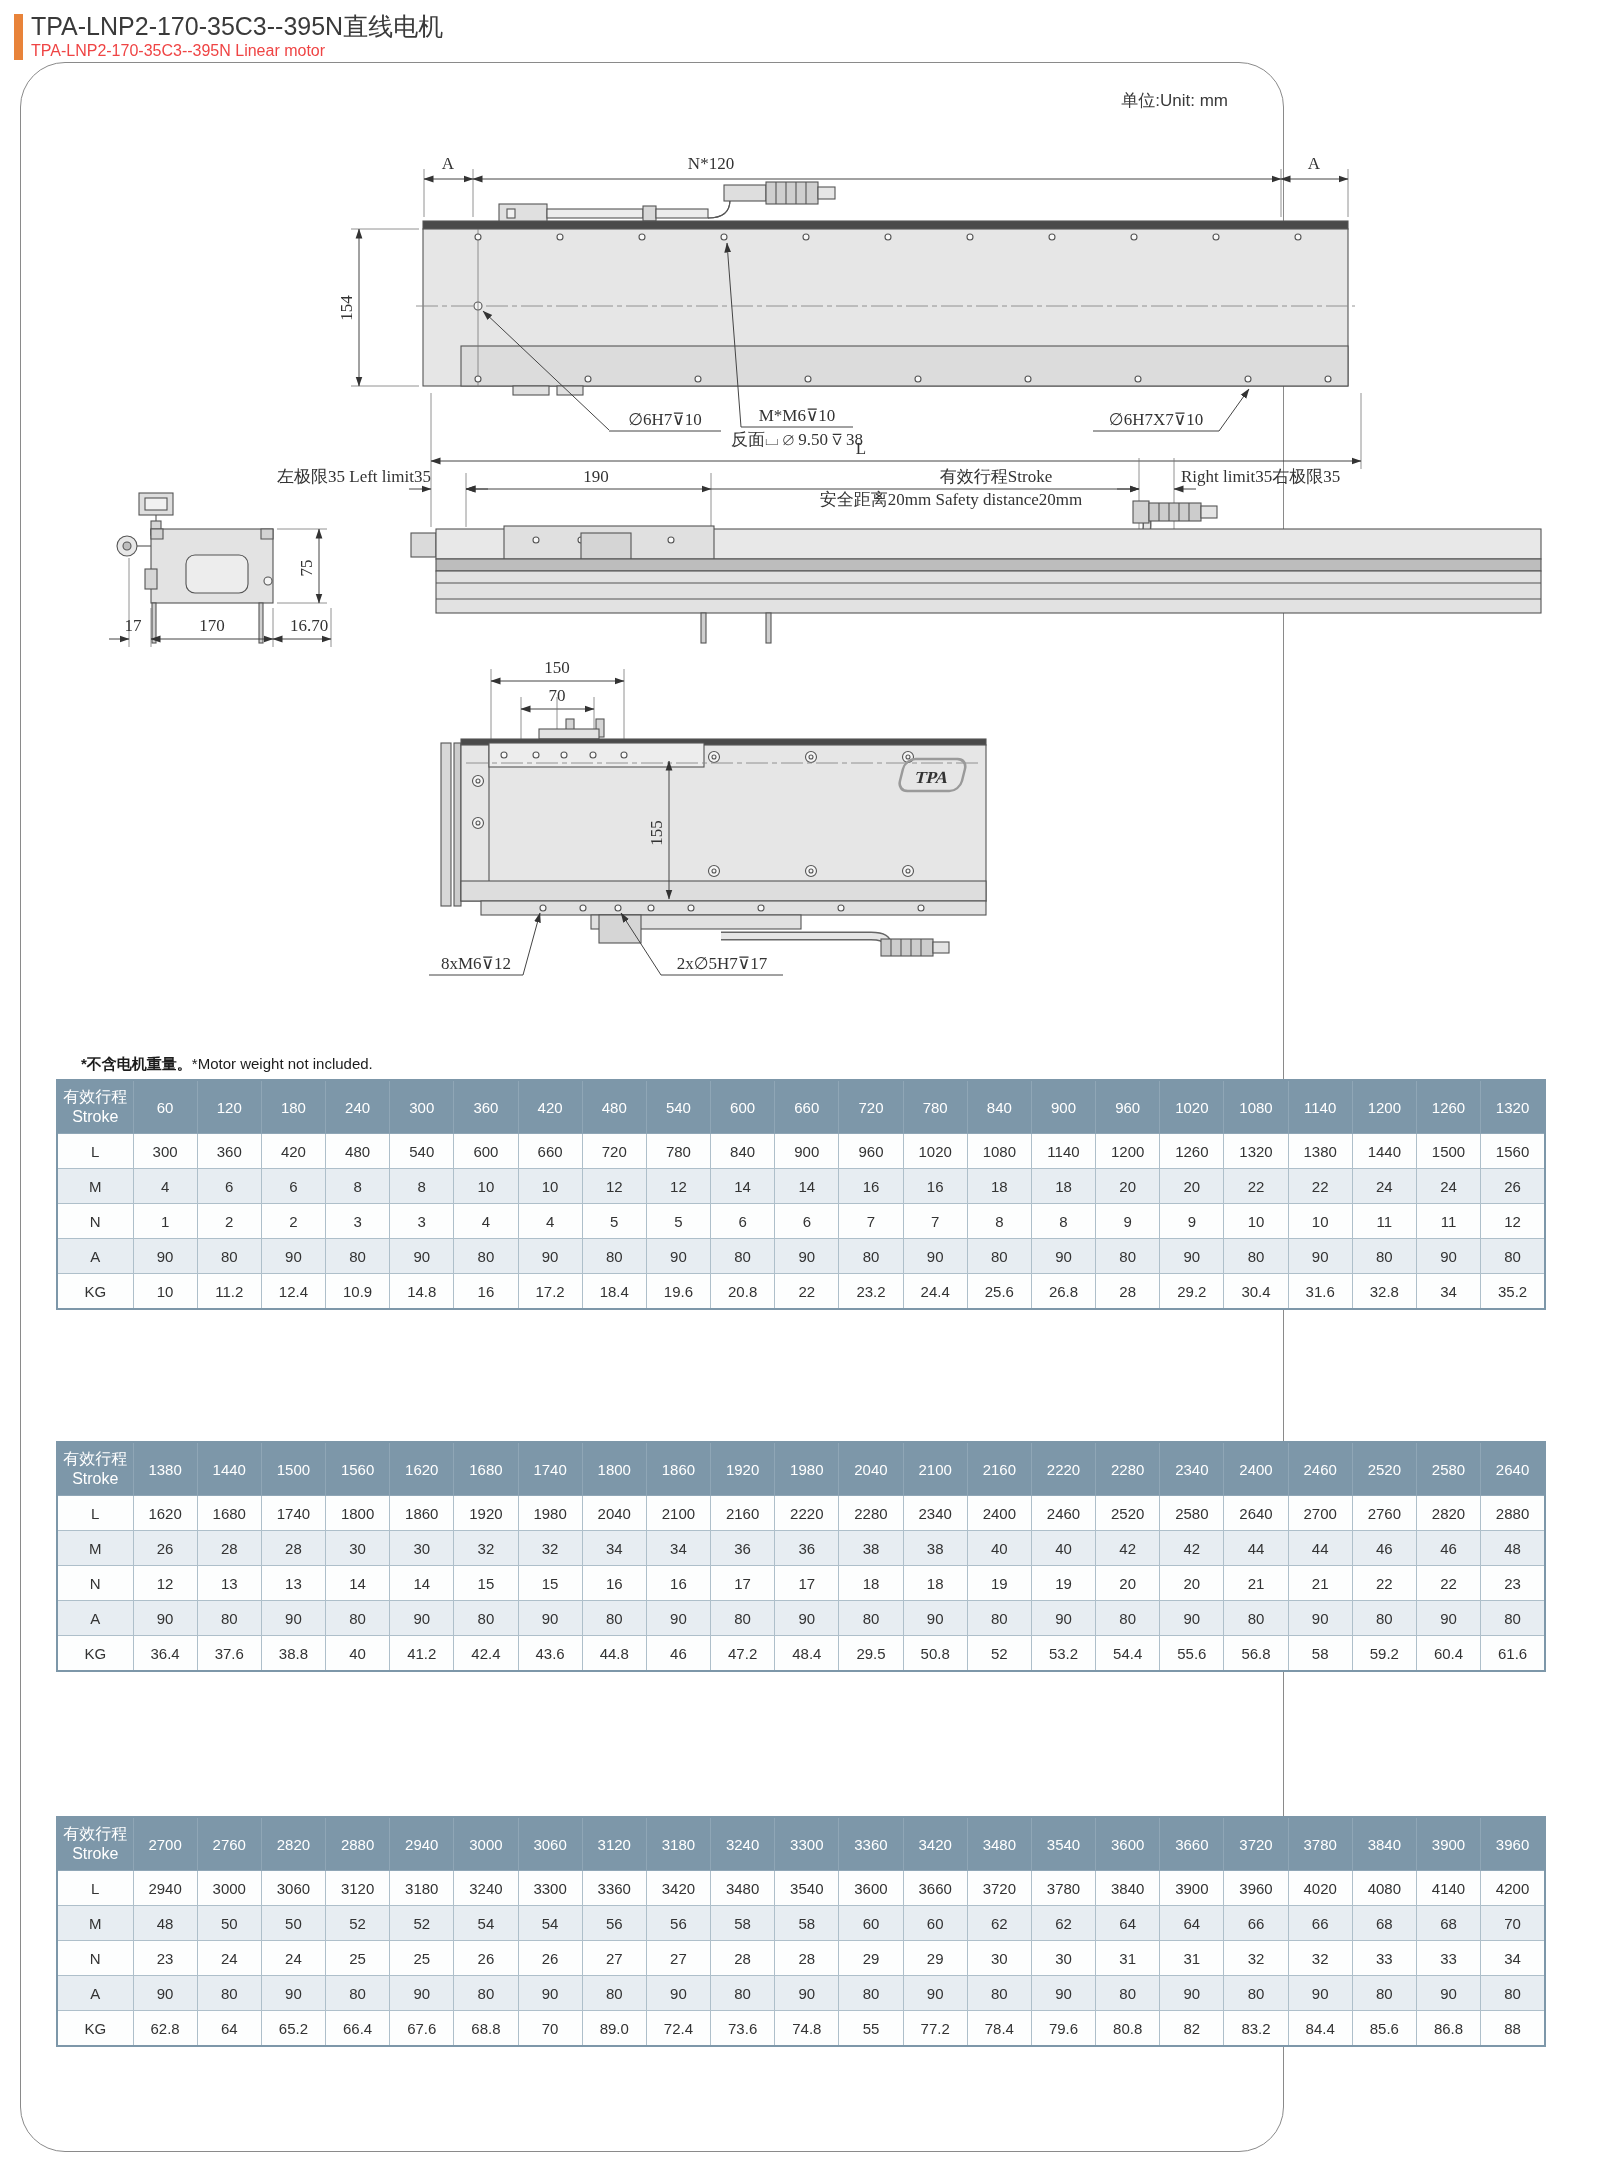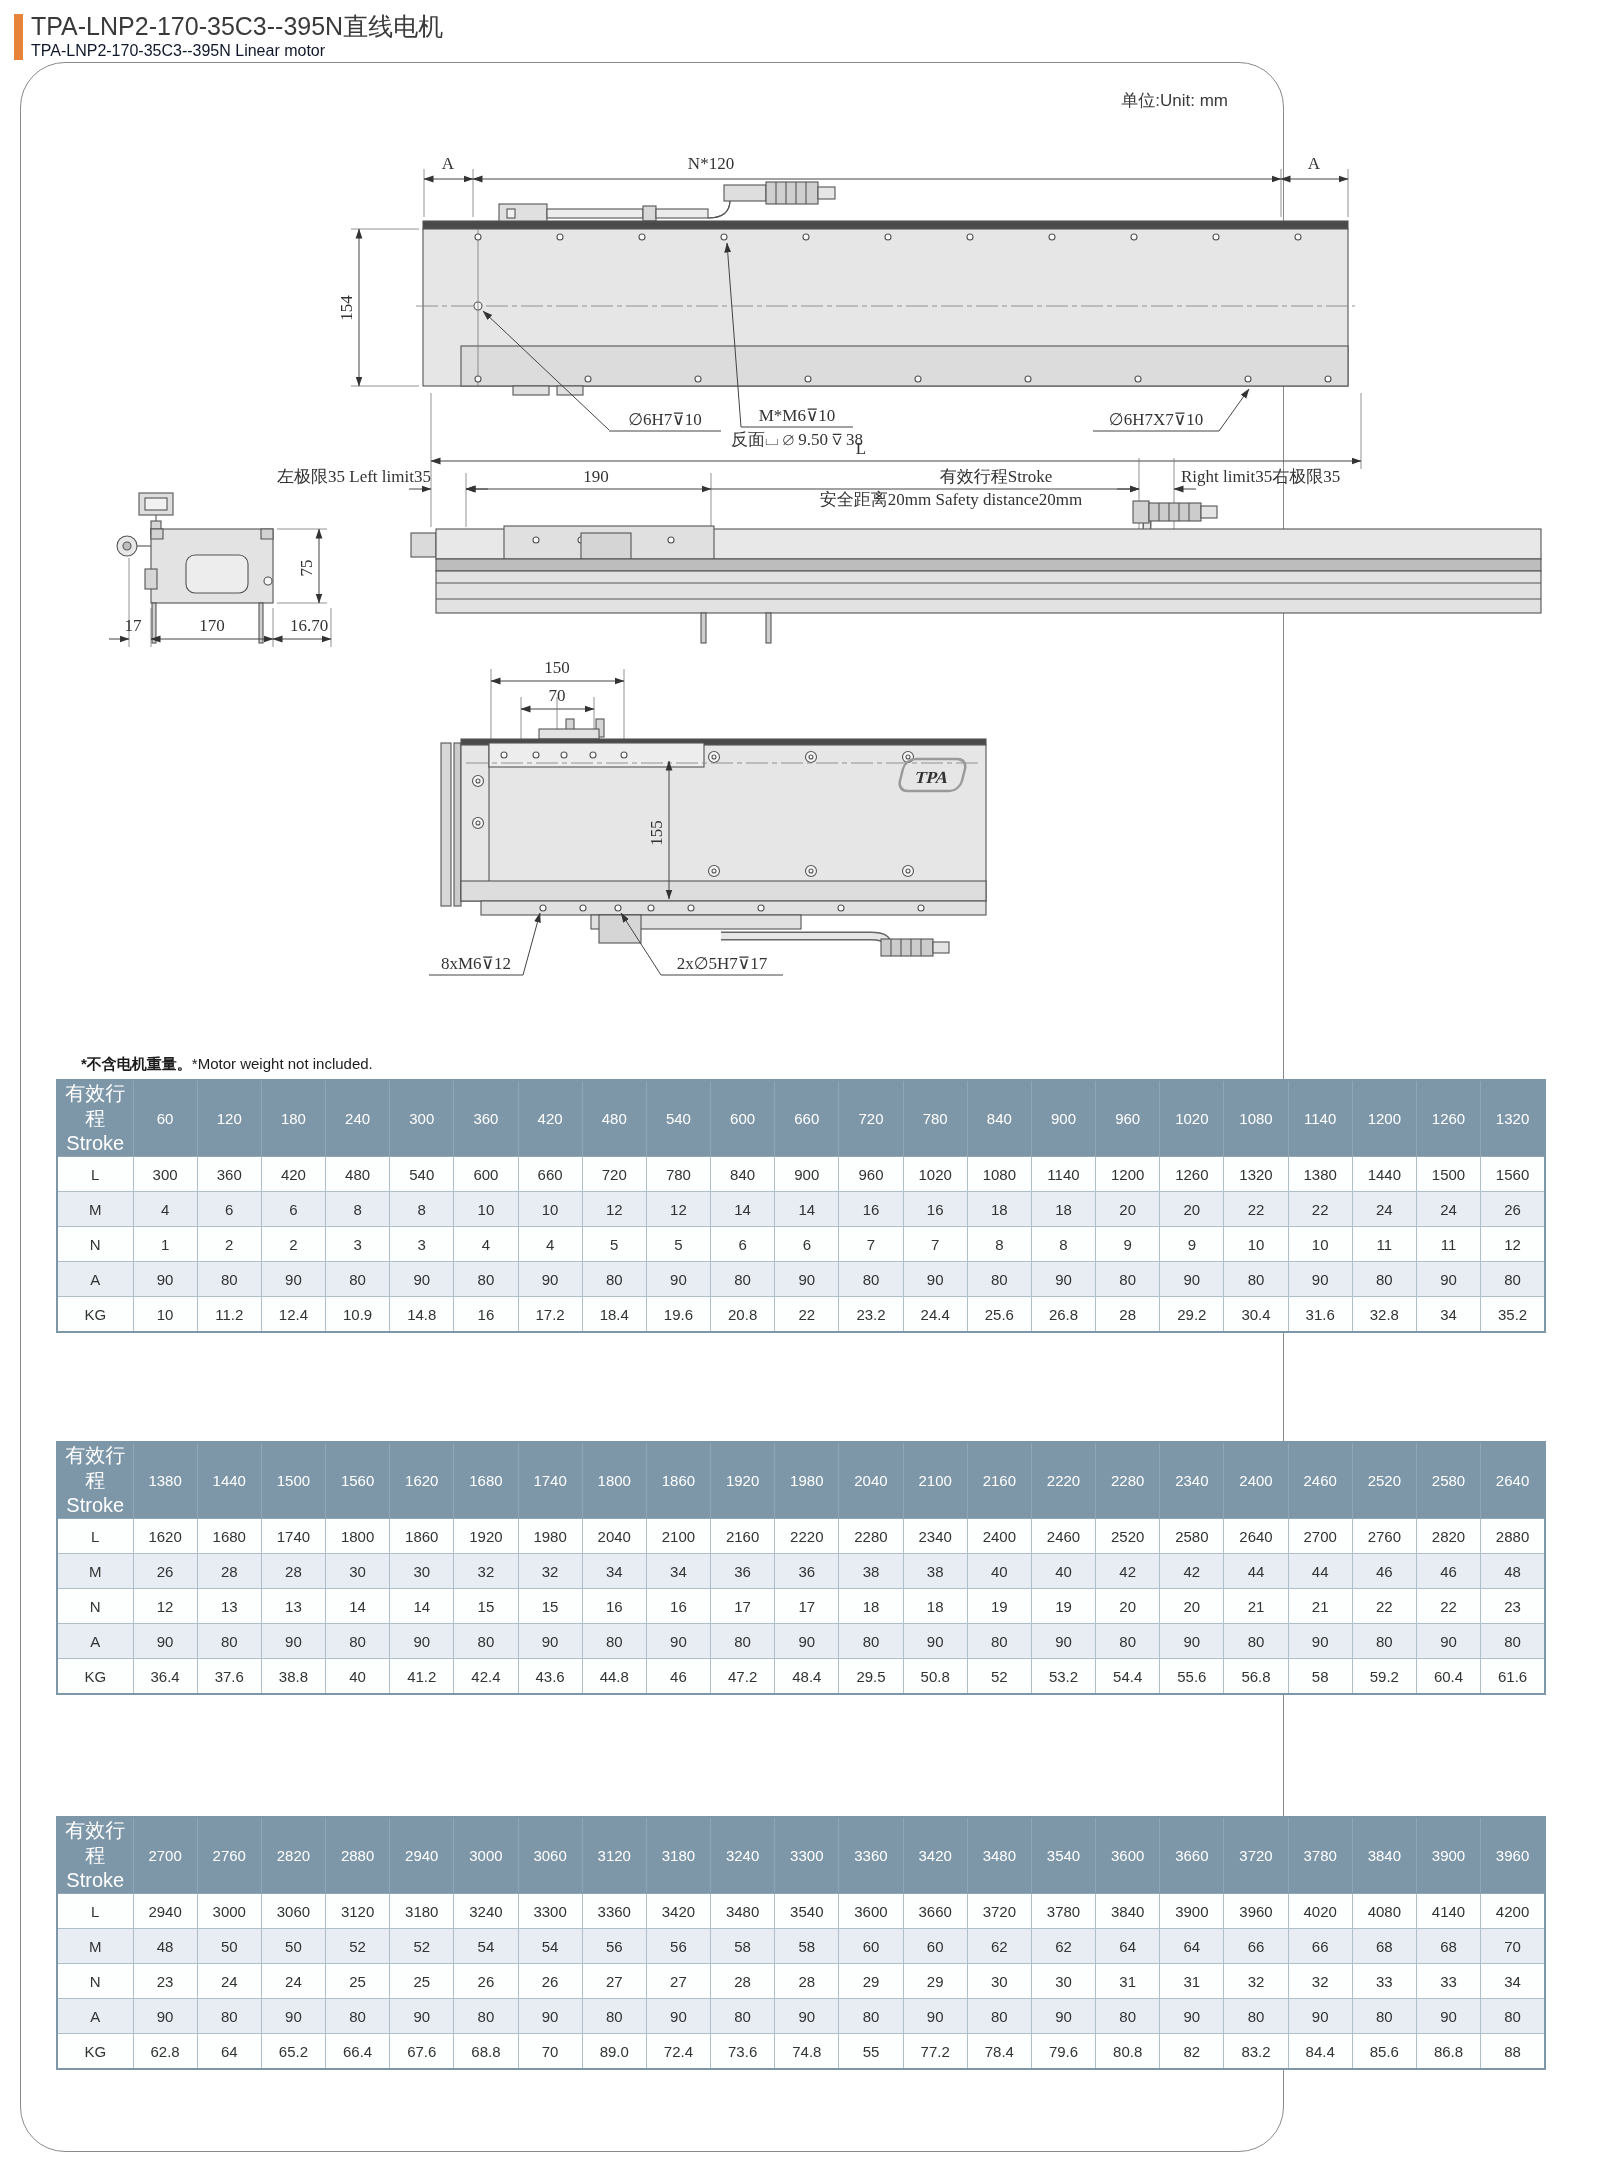--- a/index.html
+++ b/index.html
@@ -2,21 +2,21 @@
 <html><head>
 <meta charset="utf-8">
 <style>
   html,body{margin:0;padding:0;background:#ffffff;}
   body{width:1600px;height:2165px;position:relative;font-family:"Liberation Sans",sans-serif;color:#222;}
 
   
   .hdr{position:absolute;left:14px;top:10px;}
   .hdr-bar{position:absolute;left:0;top:4px;width:9px;height:46px;background:#E8833A;}
   .hdr-title{position:absolute;left:17px;top:0;font-size:25px;font-weight:normal;color:#3a3a3a;white-space:nowrap;}
-  .hdr-sub{position:absolute;left:17px;top:32px;font-size:16px;color:#0f172a;white-space:nowrap;}
+  .hdr-sub{position:absolute;left:17px;top:32px;font-size:16px;color:#ef4444;white-space:nowrap;}
 
   
   .frame{position:absolute;left:20px;top:62px;width:1264px;height:2090px;border:1.5px solid #8a8a8a;border-radius:45px;box-sizing:border-box;}
   .unit{position:absolute;right:55px;top:26px;font-size:17px;color:#3a3a3a;}
 
   
   .drawing{position:absolute;left:0px;top:40px;width:1540px;height:900px;}
   svg text{font-family:"Liberation Serif","DejaVu Serif",serif;font-size:17px;fill:#333;}
   .dim{stroke:#444;stroke-width:1;fill:none;}
   .thin{stroke:#777;stroke-width:0.8;fill:none;}
@@ -25,21 +25,21 @@
 
   
   .note{position:absolute;left:36px;top:992px;font-size:15px;color:#1c1c1c;margin-left:24px;}
   .note b{font-weight:bold;}
 
   
   .spec-table{position:absolute;left:35px;width:1490px;}
   .spec-table table{border-collapse:collapse;width:100%;table-layout:fixed;border:2px solid #7d97a9;}
   .spec-table th,.spec-table td{border:1px solid #aebfca;text-align:center;font-size:15px;color:#333;height:34px;padding:0;font-weight:normal;}
   .spec-table thead th{background:#7d97a9;color:#ffffff;height:52px;border-color:#8fa6b6;}
-  .spec-table thead th.first{font-size:20px;line-height:1.25;}
+  .spec-table thead th.first{font-size:16px;line-height:1.25;}
   .spec-table col.lbl{width:76px;}
   .spec-table tbody tr:nth-child(odd){background:#fdfefe;}
   .spec-table tbody tr:nth-child(even){background:#e7edf2;}
   .t1{top:1016px;} .t2{top:1378px;} .t3{top:1753px;}
 </style>
 </head>
 <body>
 
 <div class="hdr">
   <div class="hdr-bar"></div>

